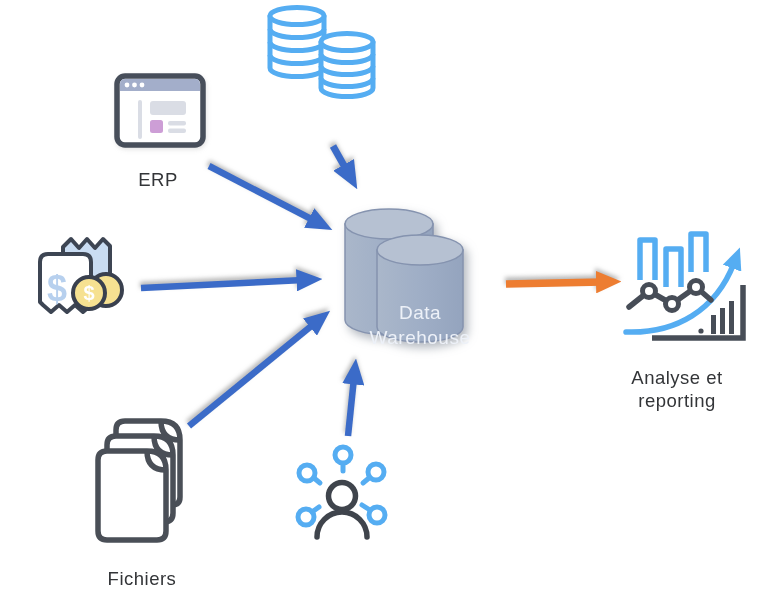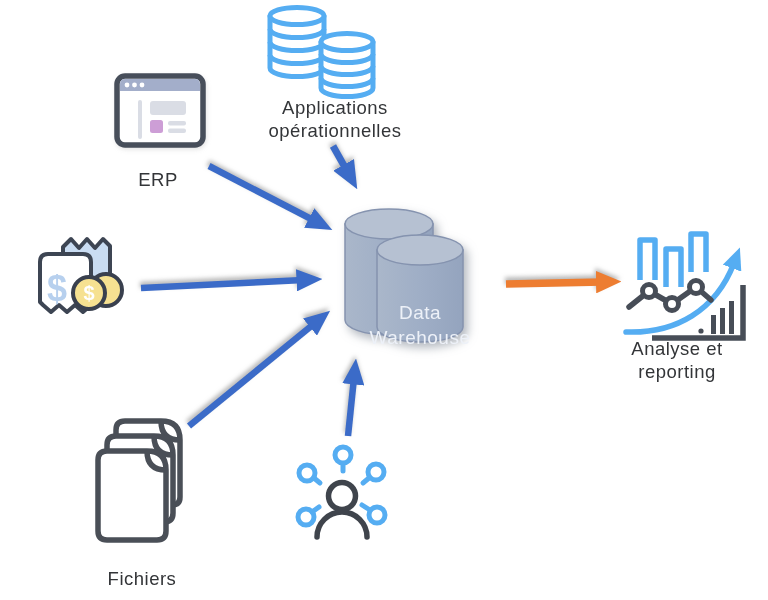--- a/index.html
+++ b/index.html
@@ -147,29 +147,27 @@
       <rect x="729" y="301" width="5" height="33" stroke="none"></rect>
     </g>
 
     <path d="M629,307 L649,291 L672,304 L696,287 L711,300" fill="none" stroke="#474D57" stroke-width="5.5" stroke-linecap="round" stroke-linejoin="round"></path>
     <circle cx="649" cy="291" r="6.5" fill="#ffffff" stroke="#474D57" stroke-width="5"></circle>
     <circle cx="672" cy="304" r="6.5" fill="#ffffff" stroke="#474D57" stroke-width="5"></circle>
     <circle cx="696" cy="287" r="6.5" fill="#ffffff" stroke="#474D57" stroke-width="5"></circle>
   </g>
 </svg>
 
-<div class="node-label" style="left:240px;top:96px;width:190px;">Applications
-opérationnelles</div>
 
 <div class="node-label" style="left:118px;top:168px;width:80px;text-align:center;">ERP</div>
 
 
 <div class="node-label" style="left:92px;top:567px;width:100px;">Fichiers</div>
 
 <div class="node-label" style="left:301px;top:600px;width:80px;">CRM</div>
 
 <div class="dw-label" style="left:346px;top:256px;width:148px;margin-top:44px;">Data
 Warehouse</div>
 
-<div class="node-label" style="left:597px;top:337px;width:160px;text-align:center;">Analyse et
+<div class="node-label" style="left:597px;top:366px;width:160px;text-align:center;">Analyse et
 reporting</div>
 
 </div>
 
 </body></html>

